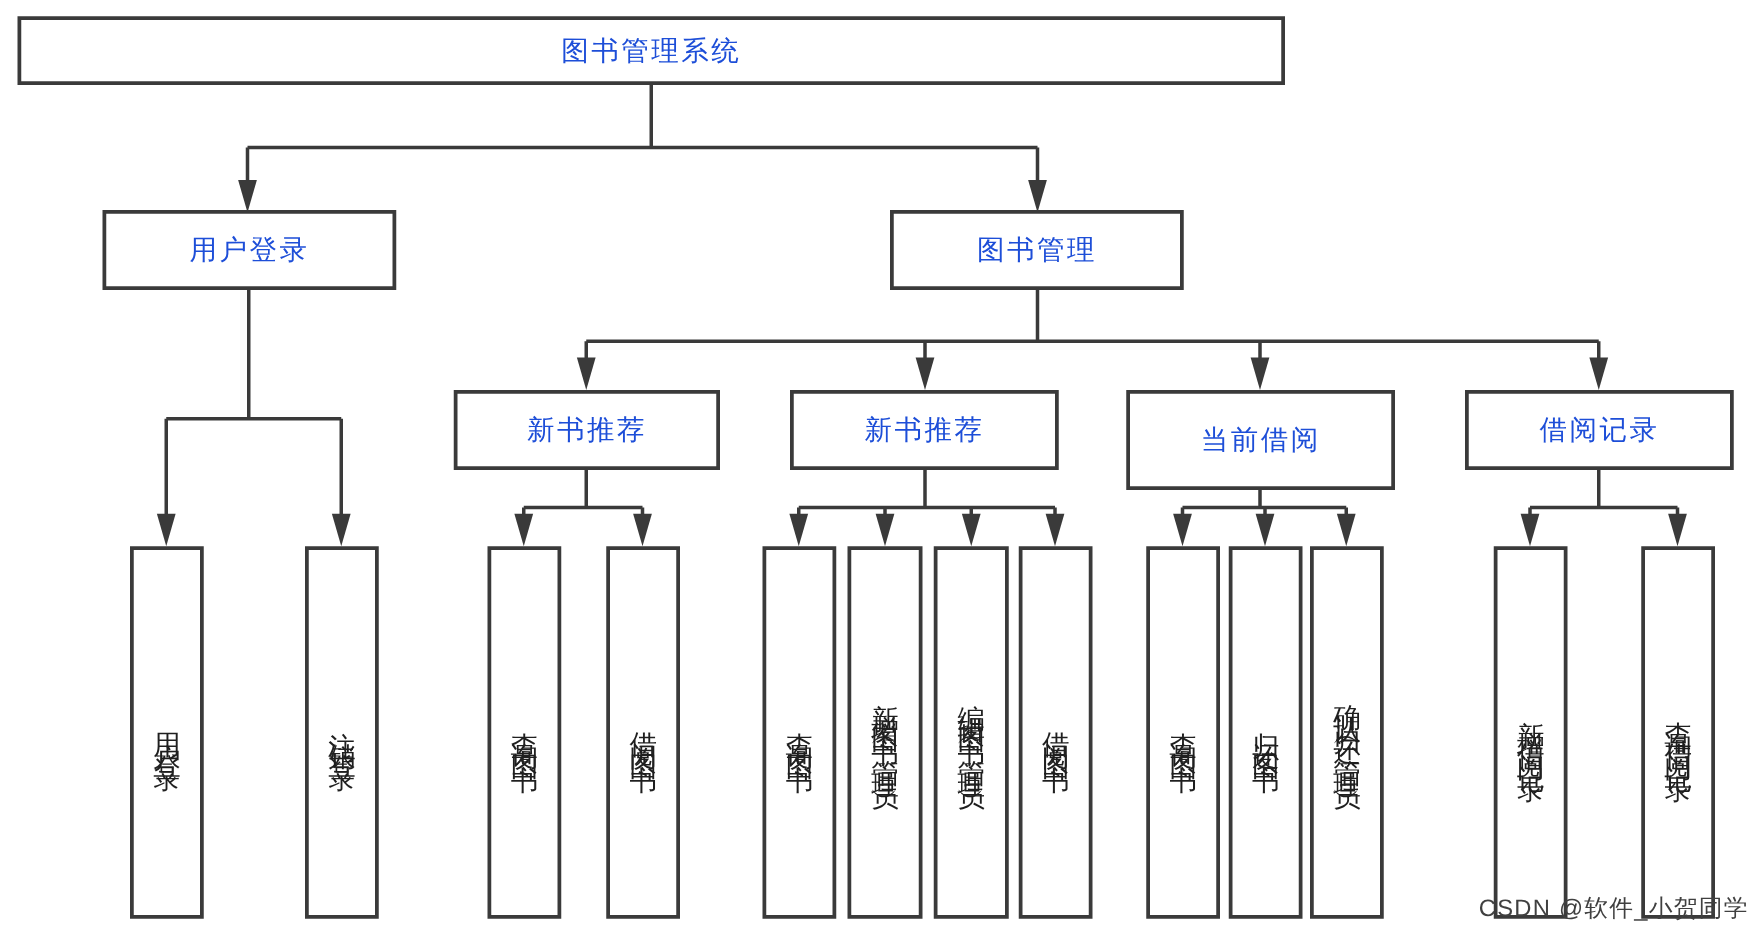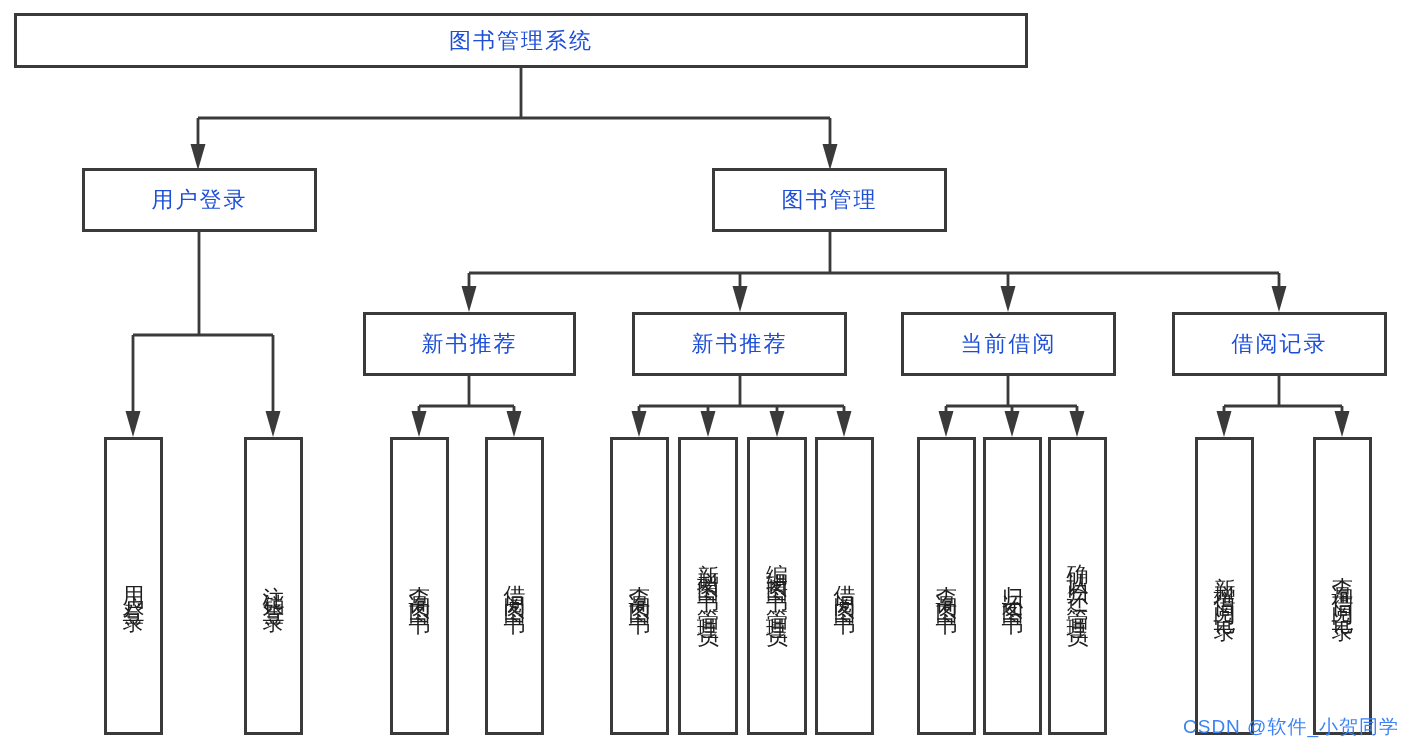--- a/index.html
+++ b/index.html
@@ -17,21 +17,21 @@
   .label {
     color:#1d4ed8; font-size:22px; letter-spacing:2px; white-space:nowrap; line-height:1;
   }
   .v { top:437px; height:298px; width:59px; }
   .vlabel {
     writing-mode:vertical-rl; text-orientation:mixed;
     color:#1f1f1f; font-size:22px; letter-spacing:9px; line-height:1;
   }
   .watermark {
     position:absolute; left:1183px; top:714px; z-index:5;
-    font-size:19px; letter-spacing:1px; color:#3b82f6; white-space:nowrap;
+    font-size:19px; letter-spacing:1px; color:#404040; white-space:nowrap;
   }
 </style>
 </head>
 <body>
 
 <div class="stage">
 
   <svg class="connectors" viewBox="0 0 1405 747" xmlns="http://www.w3.org/2000/svg">
     <path d="
       M521 65 V118 M198 118 H830 M198 118 V150 M830 118 V150
@@ -72,21 +72,21 @@
   <div class="box" style="left:363px;top:312px;width:213px;height:64px">
     <span class="label">新书推荐</span>
   </div>
 
   <div class="box" style="left:712px;top:168px;width:235px;height:64px">
     <span class="label">图书管理</span>
   </div>
   <div class="box" style="left:632px;top:312px;width:215px;height:64px">
     <span class="label">新书推荐</span>
   </div>
-  <div class="box" style="left:901px;top:312px;width:215px;height:64px">
+  <div class="box" style="left:901px;top:312px;width:215px;height:80px">
     <span class="label">当前借阅</span>
   </div>
   <div class="box" style="left:1172px;top:312px;width:215px;height:64px">
     <span class="label">借阅记录</span>
   </div>
 
   <div class="box v" style="left:104px">
     <span class="vlabel">用户登录</span>
   </div>
   <div class="box v" style="left:244px">

